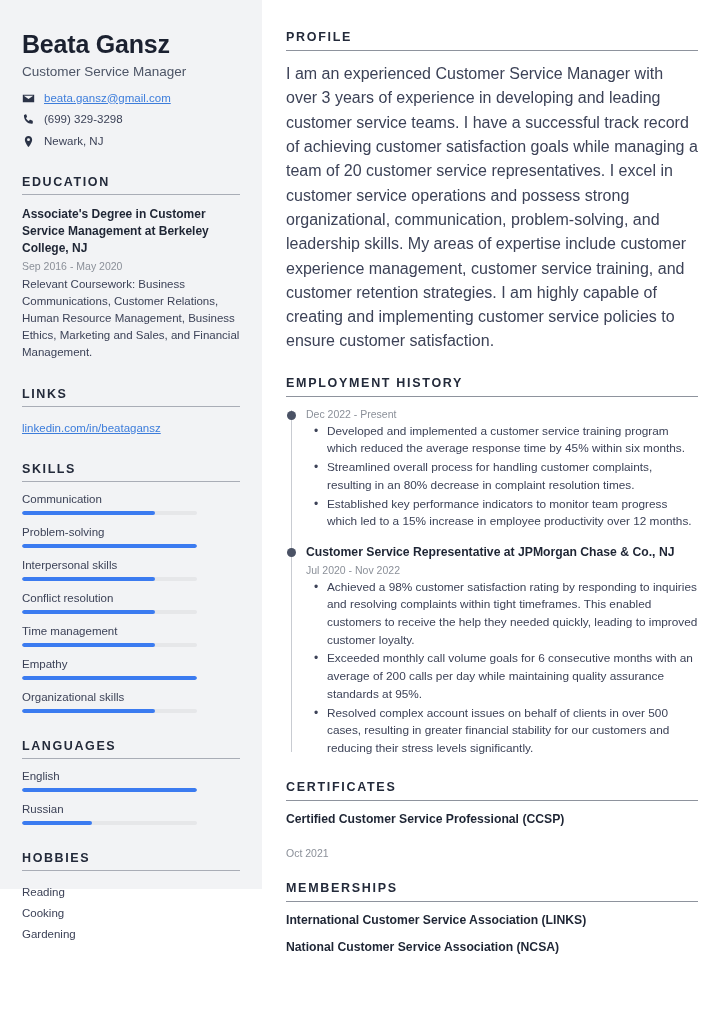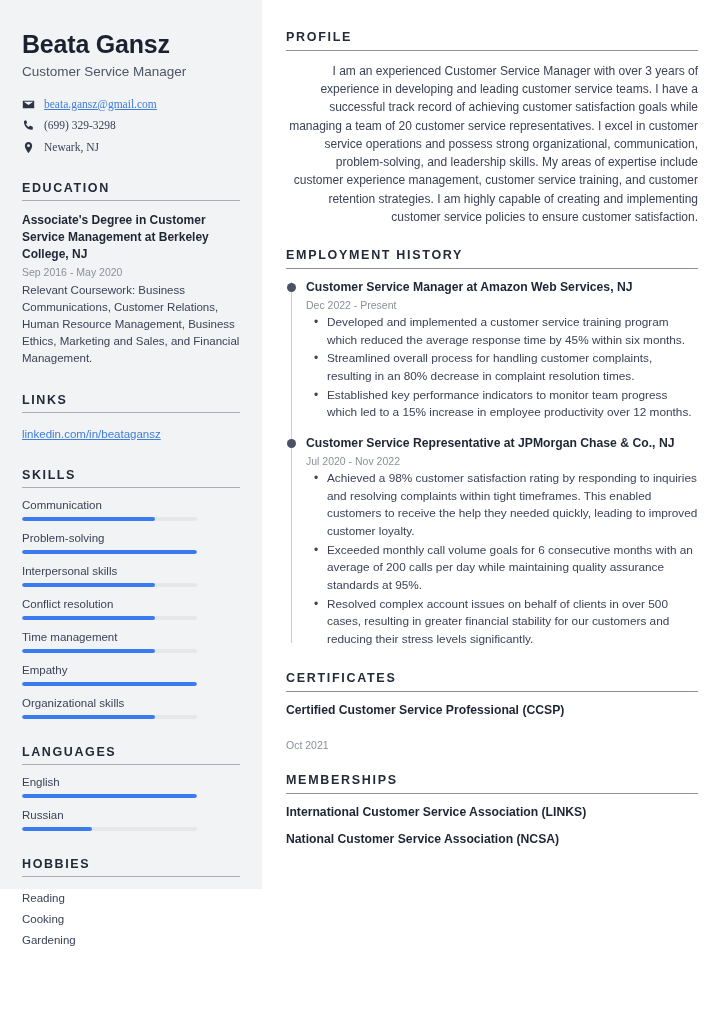--- a/index.html
+++ b/index.html
@@ -25,21 +25,21 @@
     color: #1b2130;
     letter-spacing: -0.2px;
     line-height: 1.12;
   }
   .job-title {
     font-size: 13.5px;
     color: #4d5566;
     margin-top: 5px;
     line-height: 1.3;
   }
-  .contacts { margin-top: 16px; font-family: Liberation Serif, serif; }
+  .contacts { margin-top: 10px; }
   .contact-row {
     display: flex;
     align-items: center;
     gap: 9px;
     margin-bottom: 6px;
     font-size: 11.5px;
     color: #3c4257;
     line-height: 1.35;
   }
   .contact-row .ico {
@@ -105,24 +105,24 @@
   .rsec-title {
     font-size: 12.5px;
     font-weight: bold;
     letter-spacing: 1.7px;
     color: #232a3a;
     padding-bottom: 6px;
   }
   .rsec-rule { height: 1px; background: #8e939d; margin-bottom: 11px; }
 
   .profile-text {
-    font-size: 12px;
+    font-size: 16px;
     line-height: 1.52;
     color: #3c4257;
-    text-align: right;
+    text-align: left;
   }
 
   .timeline { position: relative; padding-left: 20px; }
   .timeline::before {
     content: "";
     position: absolute;
     left: 5px; top: 2px; bottom: 6px;
     width: 1px;
     background: #c9ccd2;
   }
@@ -326,21 +326,20 @@
       <div class="rsec-rule"></div>
       <p class="profile-text">I am an experienced Customer Service Manager with over 3 years of experience in developing and leading customer service teams. I have a successful track record of achieving customer satisfaction goals while managing a team of 20 customer service representatives. I excel in customer service operations and possess strong organizational, communication, problem-solving, and leadership skills. My areas of expertise include customer experience management, customer service training, and customer retention strategies. I am highly capable of creating and implementing customer service policies to ensure customer satisfaction.</p>
     </section>
 
     <section class="rsec">
       <div class="rsec-title">EMPLOYMENT HISTORY</div>
       <div class="rsec-rule"></div>
       <div class="timeline" id="jobs-list">
           <div class="job">
             <span class="dot"></span>
-            <div class="job-head">Customer Service Manager at Amazon Web Services, NJ</div>
             <div class="job-date">Dec 2022 - Present</div>
             <ul class="bullets">
               <li>Developed and implemented a customer service training program which reduced the average response time by 45% within six months.</li>
               <li>Streamlined overall process for handling customer complaints, resulting in an 80% decrease in complaint resolution times.</li>
               <li>Established key performance indicators to monitor team progress which led to a 15% increase in employee productivity over 12 months.</li>
             </ul>
           </div>
           <div class="job">
             <span class="dot"></span>
             <div class="job-head">Customer Service Representative at JPMorgan Chase &amp; Co., NJ</div>

